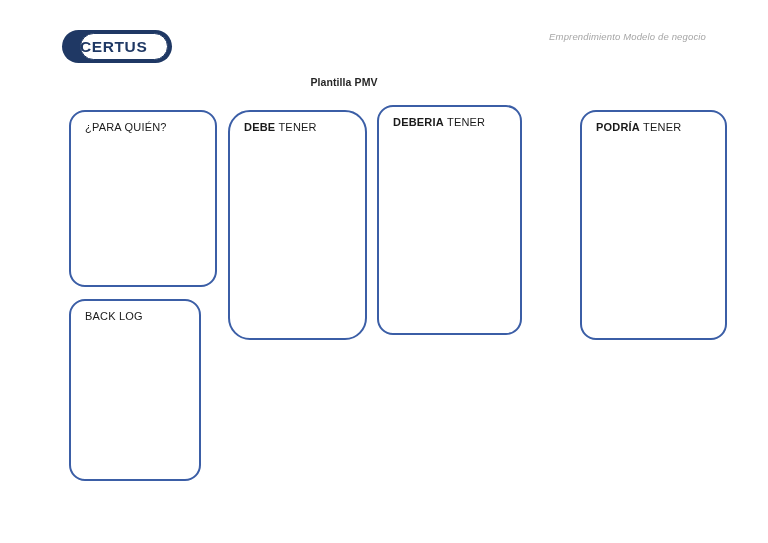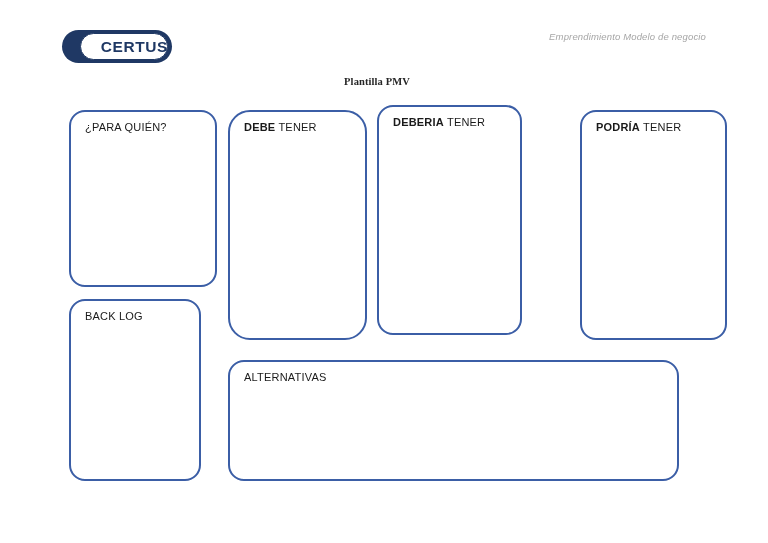--- a/index.html
+++ b/index.html
@@ -58,21 +58,21 @@
     border-radius: 14px;
     box-sizing: border-box;
   }
   .logo-text {
     position: absolute;
     left: 18px;
     top: 3px;
     width: 88px;
     height: 27px;
     line-height: 27px;
-    text-align: right;
+    text-align: left;
     font-family: "Liberation Sans", sans-serif;
     font-weight: bold;
     font-size: 15.5px;
     letter-spacing: 0.6px;
     color: #1F3864;
   }
 
   .header-note {
     position: absolute;
     right: 62px;
@@ -84,26 +84,25 @@
     letter-spacing: 0.15px;
     white-space: nowrap;
   }
 
   .board-title {
     position: absolute;
     left: 0;
     top: 76px;
     width: 688px;
     text-align: center;
-    font-family: Liberation Serif, serif;
+    font-family: Liberation Sans, sans-serif;
     font-weight: bold;
     font-size: 10.5px;
     color: #262626;
     letter-spacing: 0.1px;
-    padding-left: 33px;
   }
 
   
   .canvas {
     position: absolute;
     left: 0;
     top: 0;
     width: 768px;
     height: 543px;
   }
@@ -182,20 +181,15 @@
         <b>DEBERIA</b><span> TENER</span>
       </div>
     </div>
 
     <div class="card" id="card-podria">
       <div class="card-label">
         <b>PODRÍA</b><span> TENER</span>
       </div>
     </div>
 
-    <div class="card" id="card-alternativas">
-      <div class="card-label">
-        <b></b><span>ALTERNATIVAS</span>
-      </div>
-    </div>
 
   </div>
 </div>
 
 </body></html>

